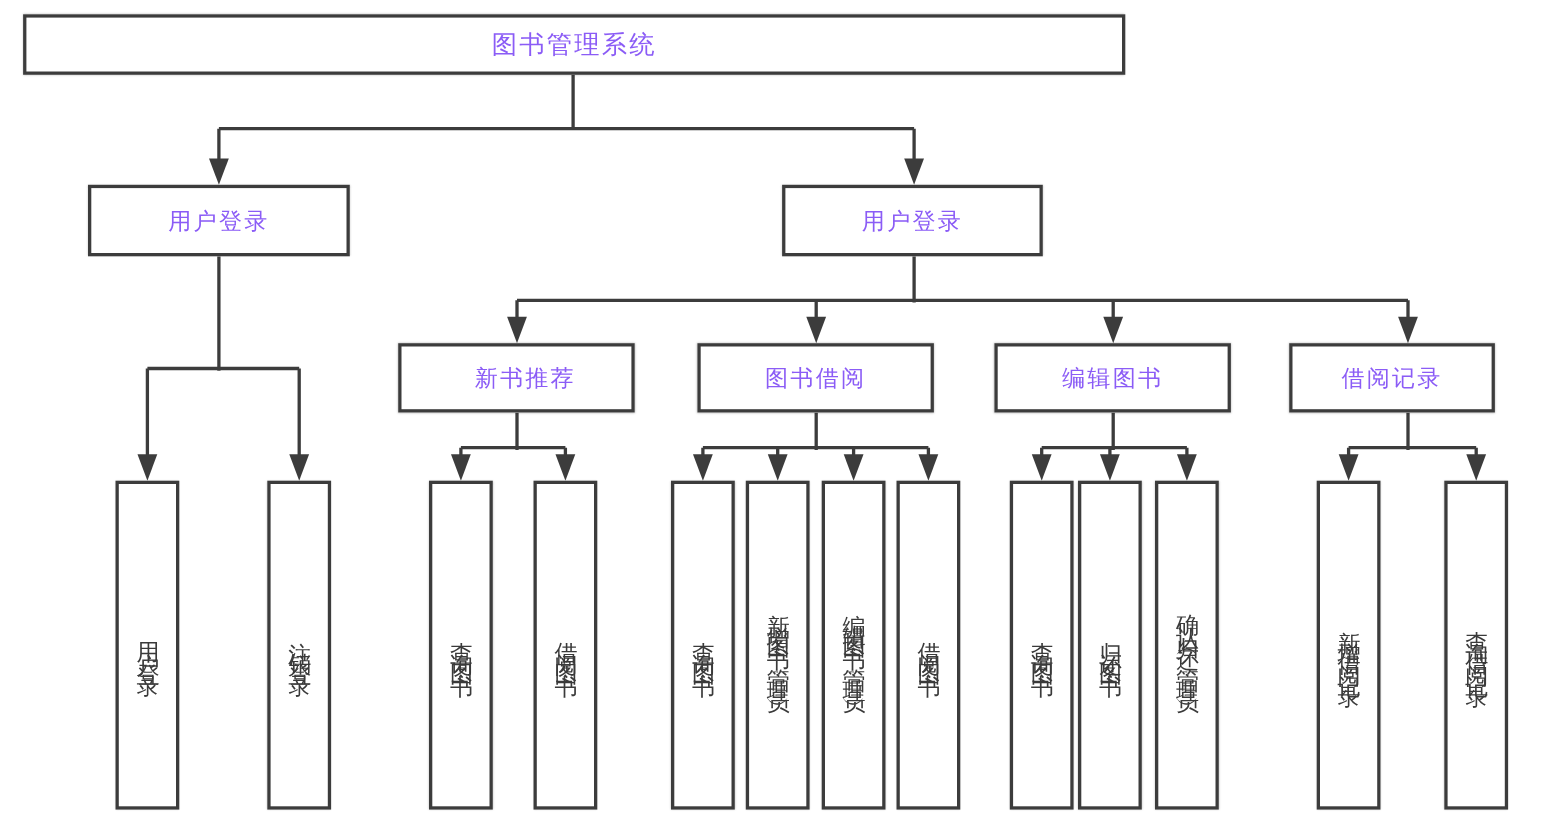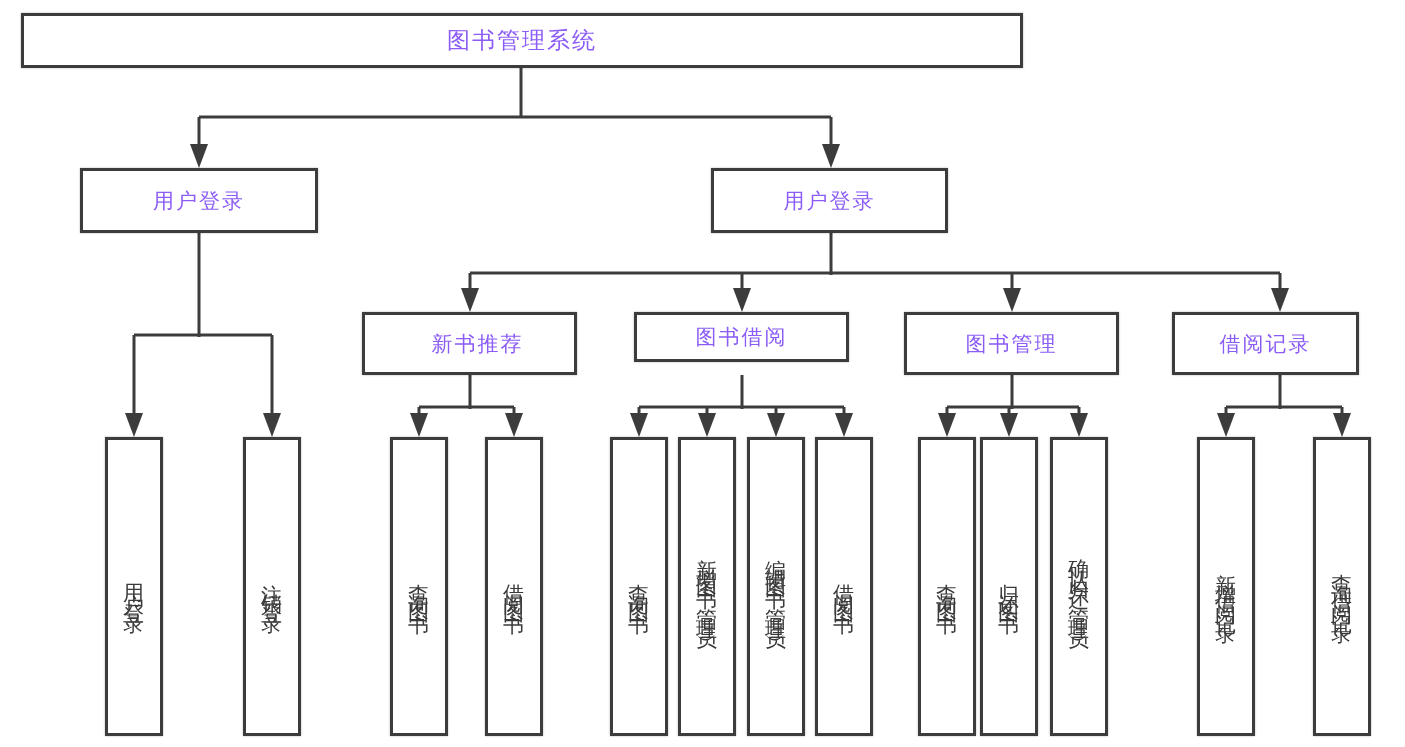--- a/index.html
+++ b/index.html
@@ -92,22 +92,22 @@
       <polygon class="ah" points="1333,413 1351,413 1342,437"></polygon>
     </g>
   </svg>
 
   <div class="hnode root" style="left:21px; top:13px; width:1002px; height:55px;">图书管理系统</div>
 
   <div class="hnode" style="left:80px; top:168px; width:238px; height:65px;">用户登录</div>
   <div class="hnode" style="left:711px; top:168px; width:237px; height:65px;">用户登录</div>
 
   <div class="hnode" style="left:362px; top:312px; width:215px; height:63px;padding-left:16px;">新书推荐</div>
-  <div class="hnode" style="left:634px; top:312px; width:215px; height:50px;">图书借阅</div>
-  <div class="hnode" style="left:904px; top:312px; width:215px; height:63px;">图书管理</div>
+  <div class="hnode" style="left:634px; top:312px; width:215px; height:63px;">图书借阅</div>
+  <div class="hnode" style="left:904px; top:312px; width:215px; height:63px;">编辑图书</div>
   <div class="hnode" style="left:1172px; top:312px; width:187px; height:63px;">借阅记录</div>
 
   <div class="vnode" style="left:105px;">
     <span class="vtext">用户登录</span>
   </div>
   <div class="vnode" style="left:243px;">
     <span class="vtext">注销登录</span>
   </div>
 
   <div class="vnode" style="left:390px;">

